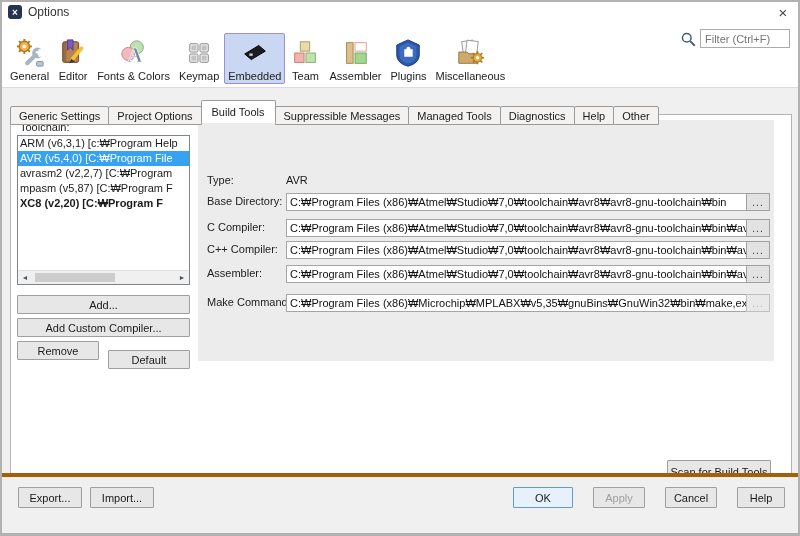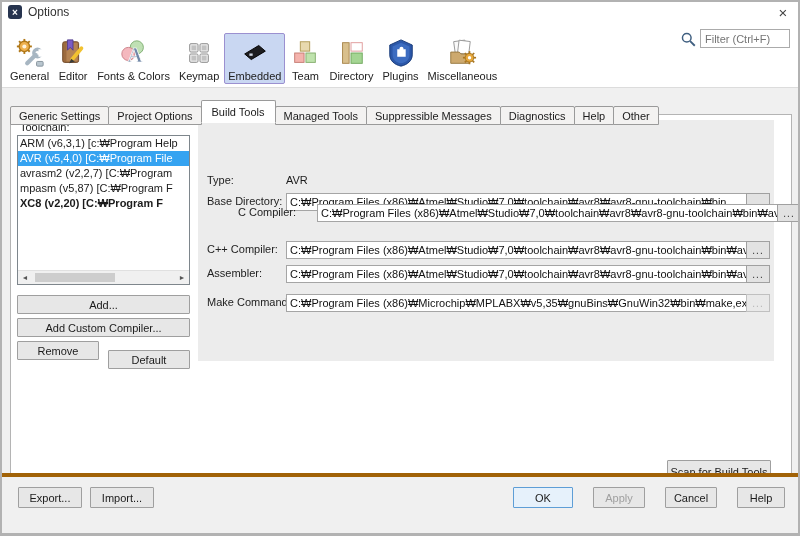--- a/index.html
+++ b/index.html
@@ -181,21 +181,21 @@
     </div>
 
     <div class="cat">
       <span class="cat-icon">
         <svg width="30" height="30" viewBox="0 0 32 32">
           <rect x="7" y="5" width="7" height="22" fill="#d9c08d" stroke="#a8854b"></rect>
           <rect x="16" y="5" width="12" height="9" fill="#ffffff" stroke="#e09a9a"></rect>
           <rect x="16" y="16" width="12" height="11" fill="#a4d593" stroke="#6fa85c"></rect>
         </svg>
       </span>
-      <span class="cat-label">Directory</span>
+      <span class="cat-label">Assembler</span>
     </div>
 
     <div class="cat">
       <span class="cat-icon">
         <svg width="30" height="30" viewBox="0 0 32 32">
           <path d="M16 2 L28 7.5 V18 C28 24 23 28.5 16 30 C9 28.5 4 24 4 18 V7.5 Z" fill="#2b57a8" stroke="#173a78"></path>
           <path d="M16 5 L25 9 V18 C25 22.5 21.5 25.8 16 27 C10.5 25.8 7 22.5 7 18 V9 Z" fill="#3c6cc0"></path>
           <rect x="12" y="12" width="9" height="8" fill="#ffffff"></rect>
           <circle cx="16.5" cy="11.5" r="2.2" fill="#ffffff"></circle>
         </svg>
@@ -228,22 +228,22 @@
         <line x1="16.5" y1="16.5" x2="24" y2="24" stroke="#3f5f80" stroke-width="3"></line>
       </svg>
       <input type="text" placeholder="Filter (Ctrl+F)" style="">
     </div>
   </div>
 
   <div class="tabstrip">
     <div class="tab">Generic Settings</div>
     <div class="tab">Project Options</div>
     <div class="tab selected">Build Tools</div>
+    <div class="tab">Suppressible Messages</div>
     <div class="tab">Managed Tools</div>
-    <div class="tab">Suppressible Messages</div>
     <div class="tab">Diagnostics</div>
     <div class="tab">Help</div>
     <div class="tab">Other</div>
   </div>
 
   <div class="panel">
 
     <div class="tc-label">Toolchain:</div>
 
     <div class="listbox">
@@ -272,21 +272,21 @@
         <span class="flabel">Type:</span>
         <span class="fvalue-plain">AVR</span>
       </div>
 
       <div class="frow" style="top:73px;">
         <span class="flabel">Base Directory:</span>
         <input type="text" value="C:₩Program Files (x86)₩Atmel₩Studio₩7,0₩toolchain₩avr8₩avr8-gnu-toolchain₩bin" style="">
         <span class="browse">...</span>
       </div>
 
-      <div class="frow" style="top:84px;margin-left:31px;">
+      <div class="frow" style="top:99px;">
         <span class="flabel">C Compiler:</span>
         <input type="text" value="C:₩Program Files (x86)₩Atmel₩Studio₩7,0₩toolchain₩avr8₩avr8-gnu-toolchain₩bin₩avr-gcc,exe" style="">
         <span class="browse">...</span>
       </div>
 
       <div class="frow" style="top:121px;">
         <span class="flabel">C++ Compiler:</span>
         <input type="text" value="C:₩Program Files (x86)₩Atmel₩Studio₩7,0₩toolchain₩avr8₩avr8-gnu-toolchain₩bin₩avr-g++,exe" style="">
         <span class="browse">...</span>
       </div>

